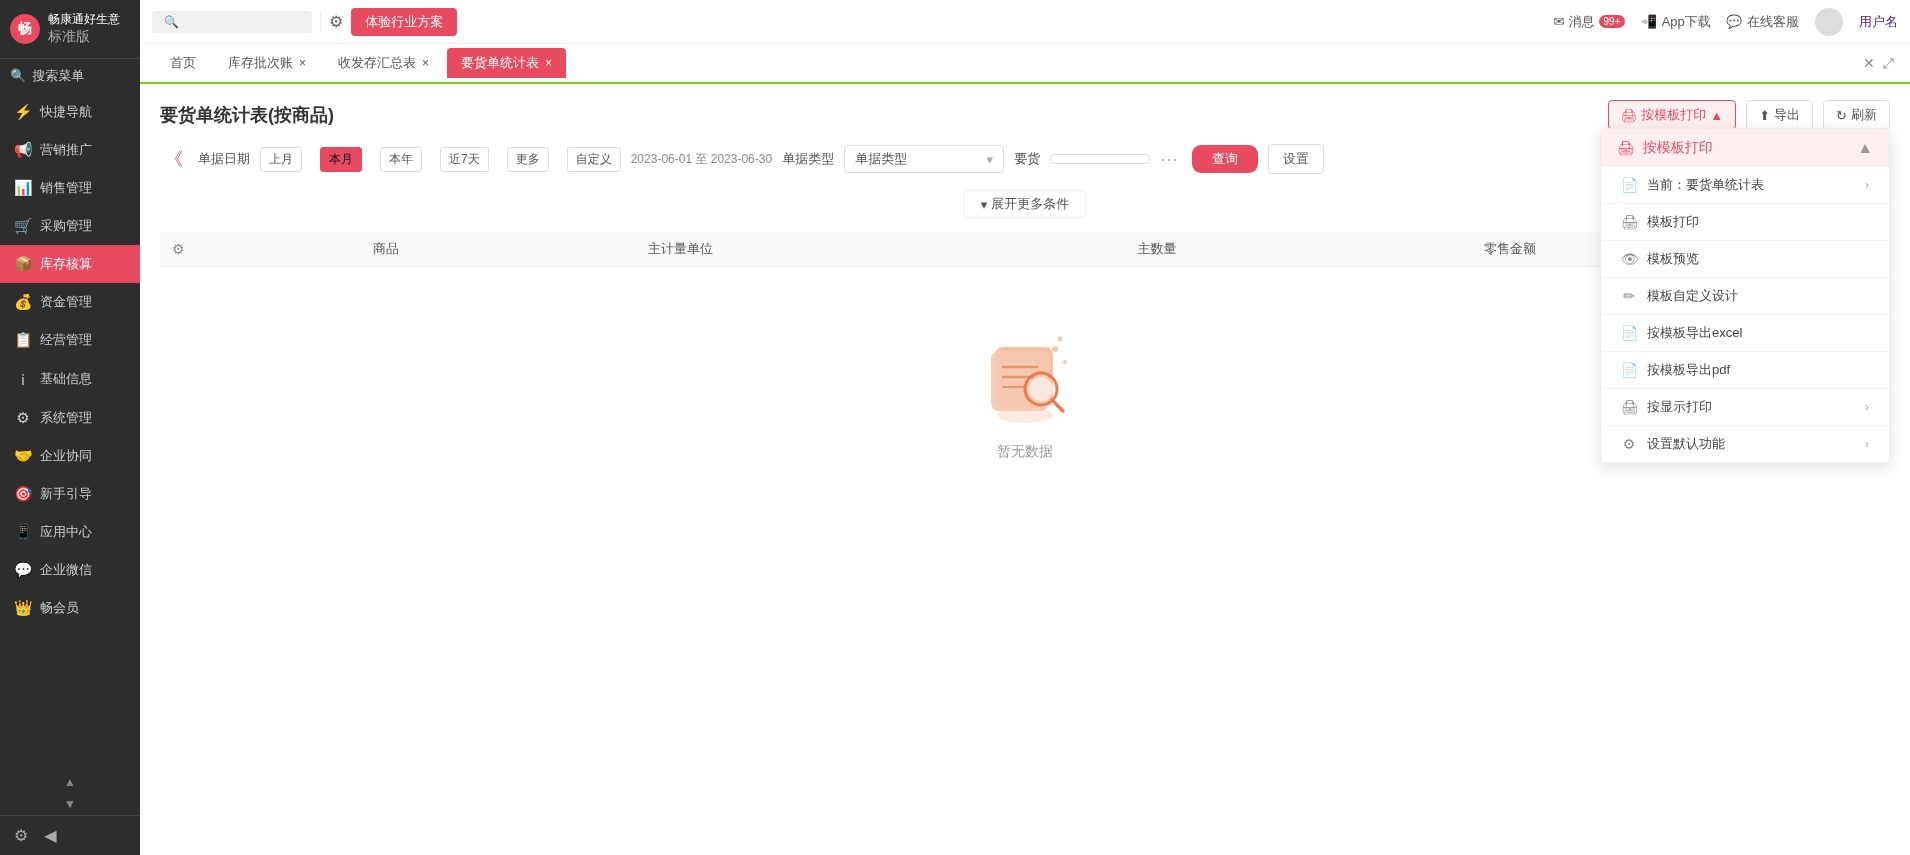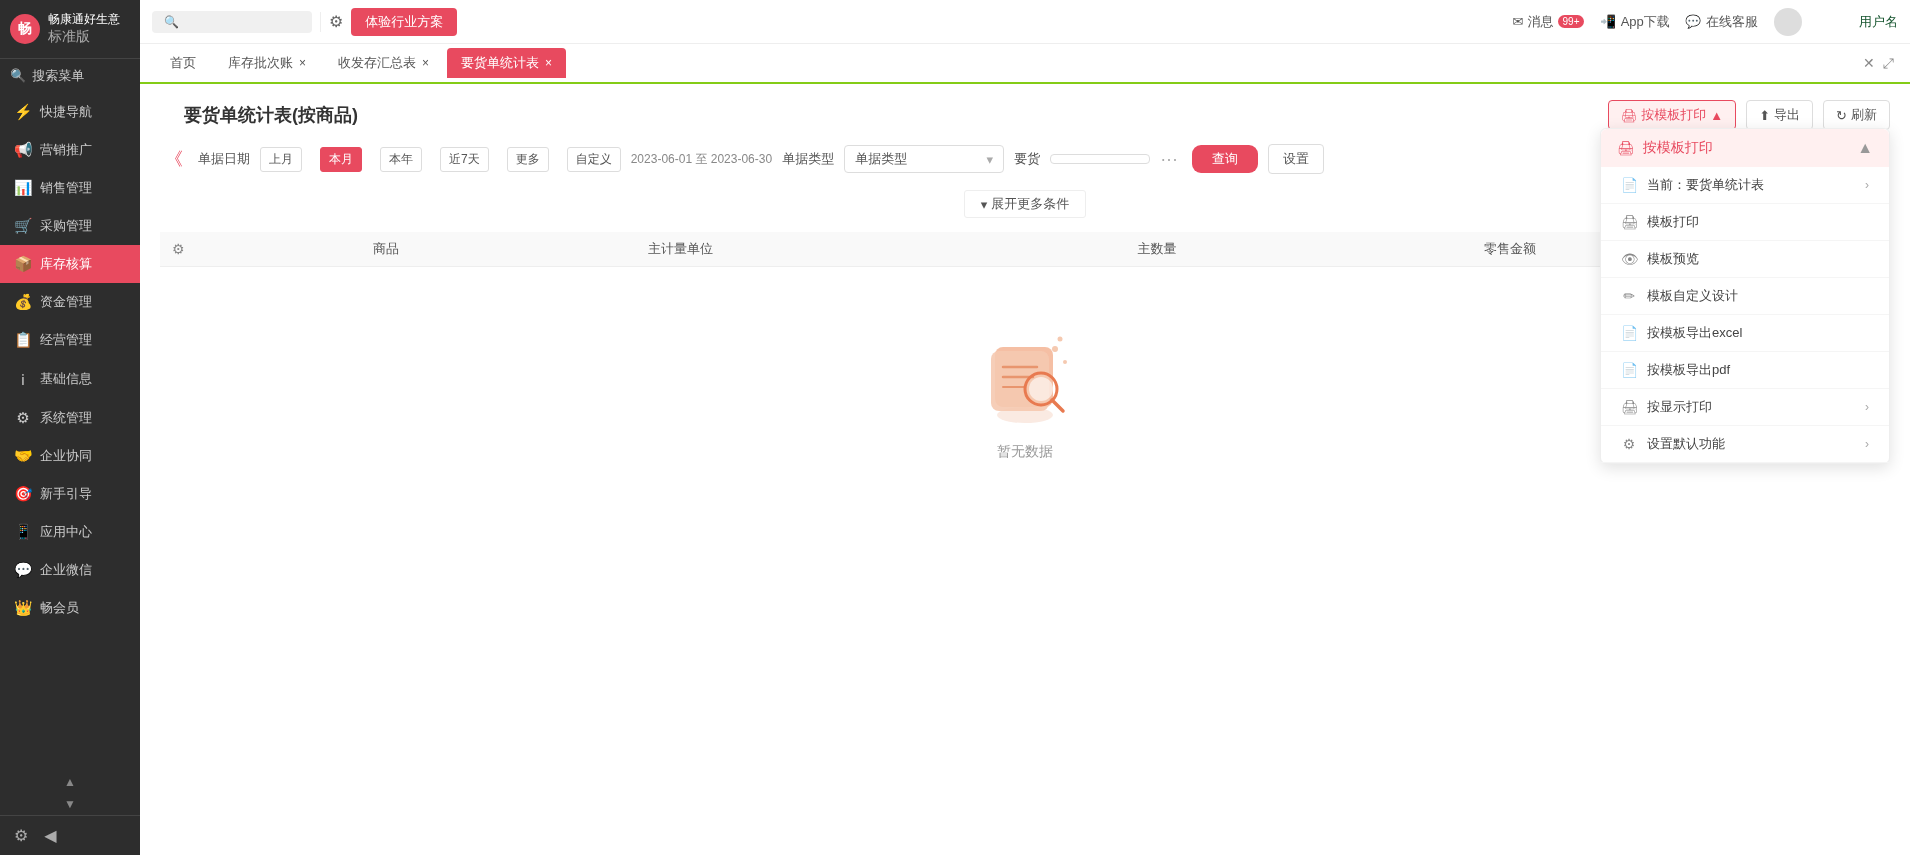--- a/index.html
+++ b/index.html
@@ -155,21 +155,21 @@
       margin: 0;
       padding: 16px 20px;
       min-height: 100%;
     }
 
     
     .page-header {
       display: flex; align-items: center; justify-content: space-between;
       margin-bottom: 14px;
     }
-    .page-title { font-size: 18px; font-weight: bold; color: #333; margin-left: 24px; }
+    .page-title { font-size: 18px; font-weight: bold; color: #333; }
     .page-actions { display: flex; align-items: center; gap: 10px; }
     .btn-action {
       display: flex; align-items: center; gap: 4px;
       padding: 5px 12px; border: 1px solid #ddd;
       background: white; border-radius: 4px;
       font-size: 13px; color: #555; cursor: pointer;
     }
     .btn-action.active { background: #fff0f0; border-color: #e84a5f; color: #e84a5f; }
 
     
@@ -222,21 +222,21 @@
       border-radius: 4px;
       display: flex; align-items: center; justify-content: center;
     }
     .filter-label { color: #555; font-size: 13px; white-space: nowrap; }
     .date-btns { display: flex; gap: 18px; align-items: center; }
     .date-btn {
       padding: 3px 8px; font-size: 12px;
       border: 1px solid #ddd; background: white;
       border-radius: 3px; cursor: pointer; color: #555;
     }
-    .date-btn.active { background: #e84a5f; color: #ffffff; border-color: #e84a5f; }
+    .date-btn.active { background: #e84a5f; color: #0f172a; border-color: #e84a5f; }
     .date-range { color: #888; font-size: 12px; }
     .filter-select {
       display: flex; align-items: center; gap: 4px;
       border: 1px solid #ddd; border-radius: 4px;
       padding: 4px 10px; background: white;
       font-size: 13px; color: #555; cursor: pointer;
       min-width: 160px;
     }
     .filter-input {
       border: 1px solid #ddd; border-radius: 4px;
@@ -395,21 +395,21 @@
       </div>
       <div class="topbar-right-item">
         <span>📲</span>
         <span>App下载</span>
       </div>
       <div class="topbar-right-item">
         <span>💬</span>
         <span>在线客服</span>
       </div>
       <div class="avatar"></div>
-      <span style="color:#14532d; font-size:13px;margin-left:41px;">用户名</span>
+      <span style="color:#4c1d95; font-size:13px;">用户名</span>
     </div>
   </div>
 
   <div class="tabbar">
     <div class="tab">
       <span>首页</span>
     </div>
     <div class="tab">
       <span>库存批次账</span>
       <span class="tab-close">×</span>

